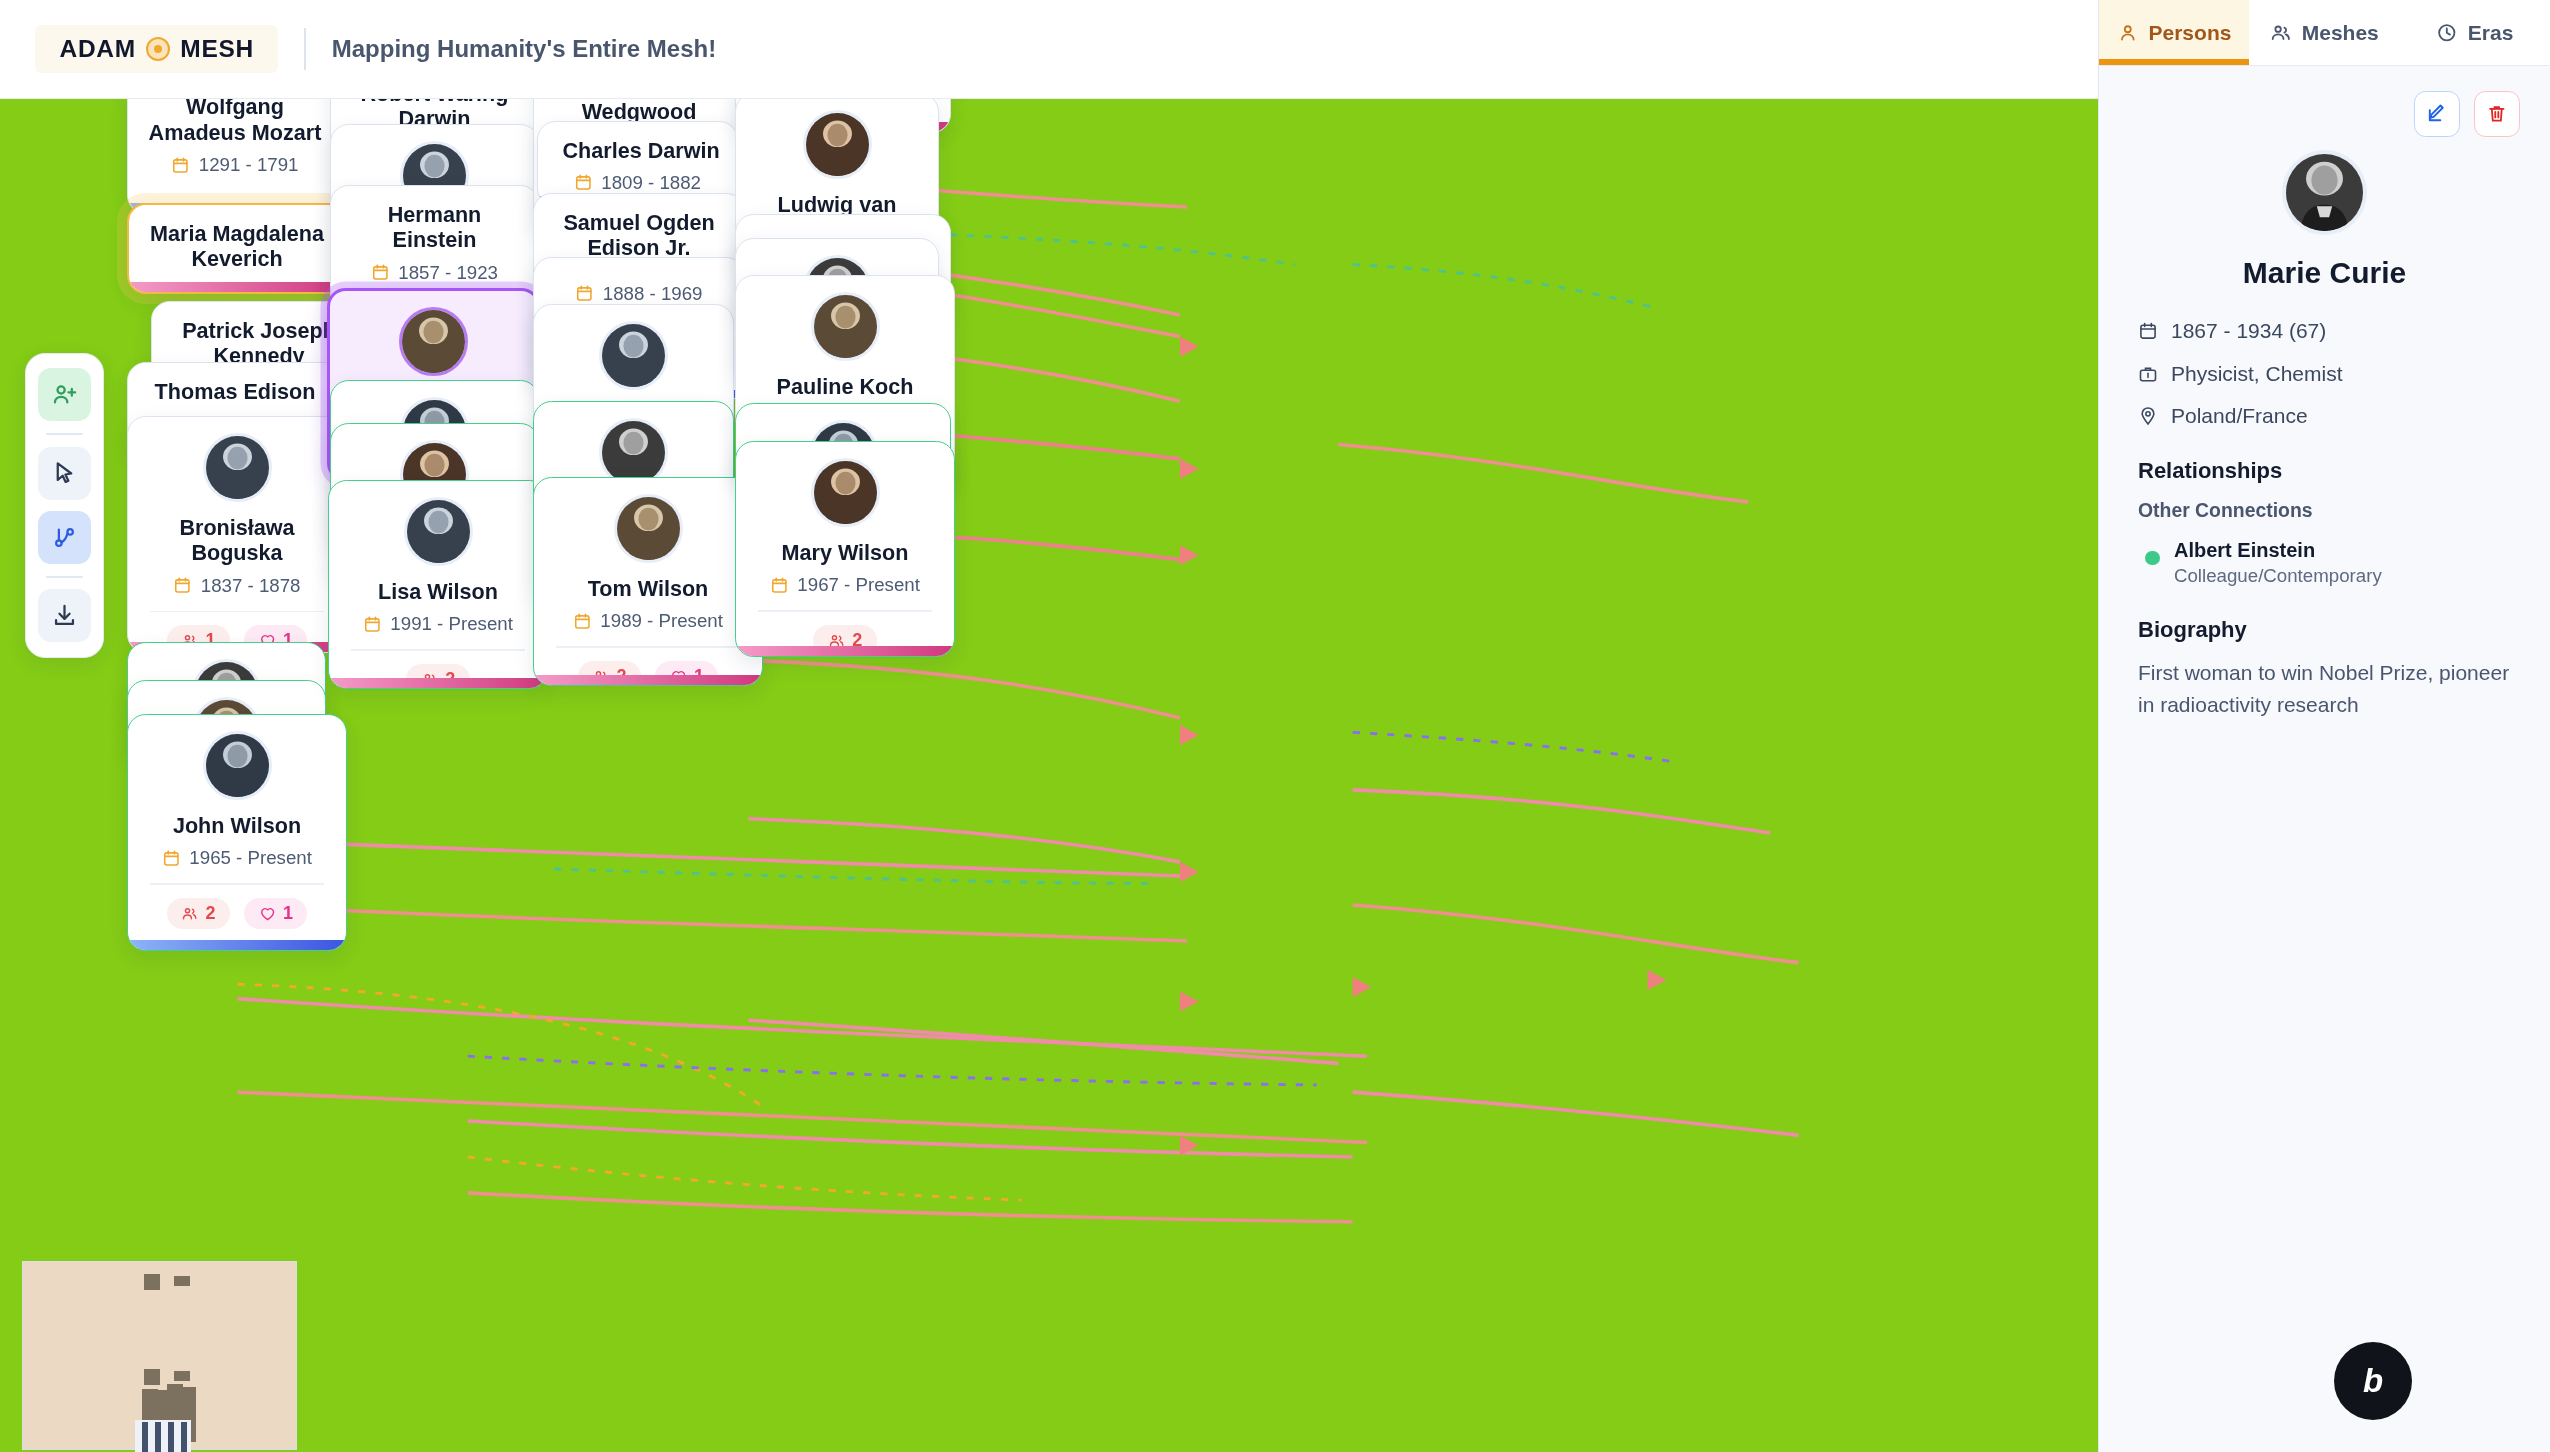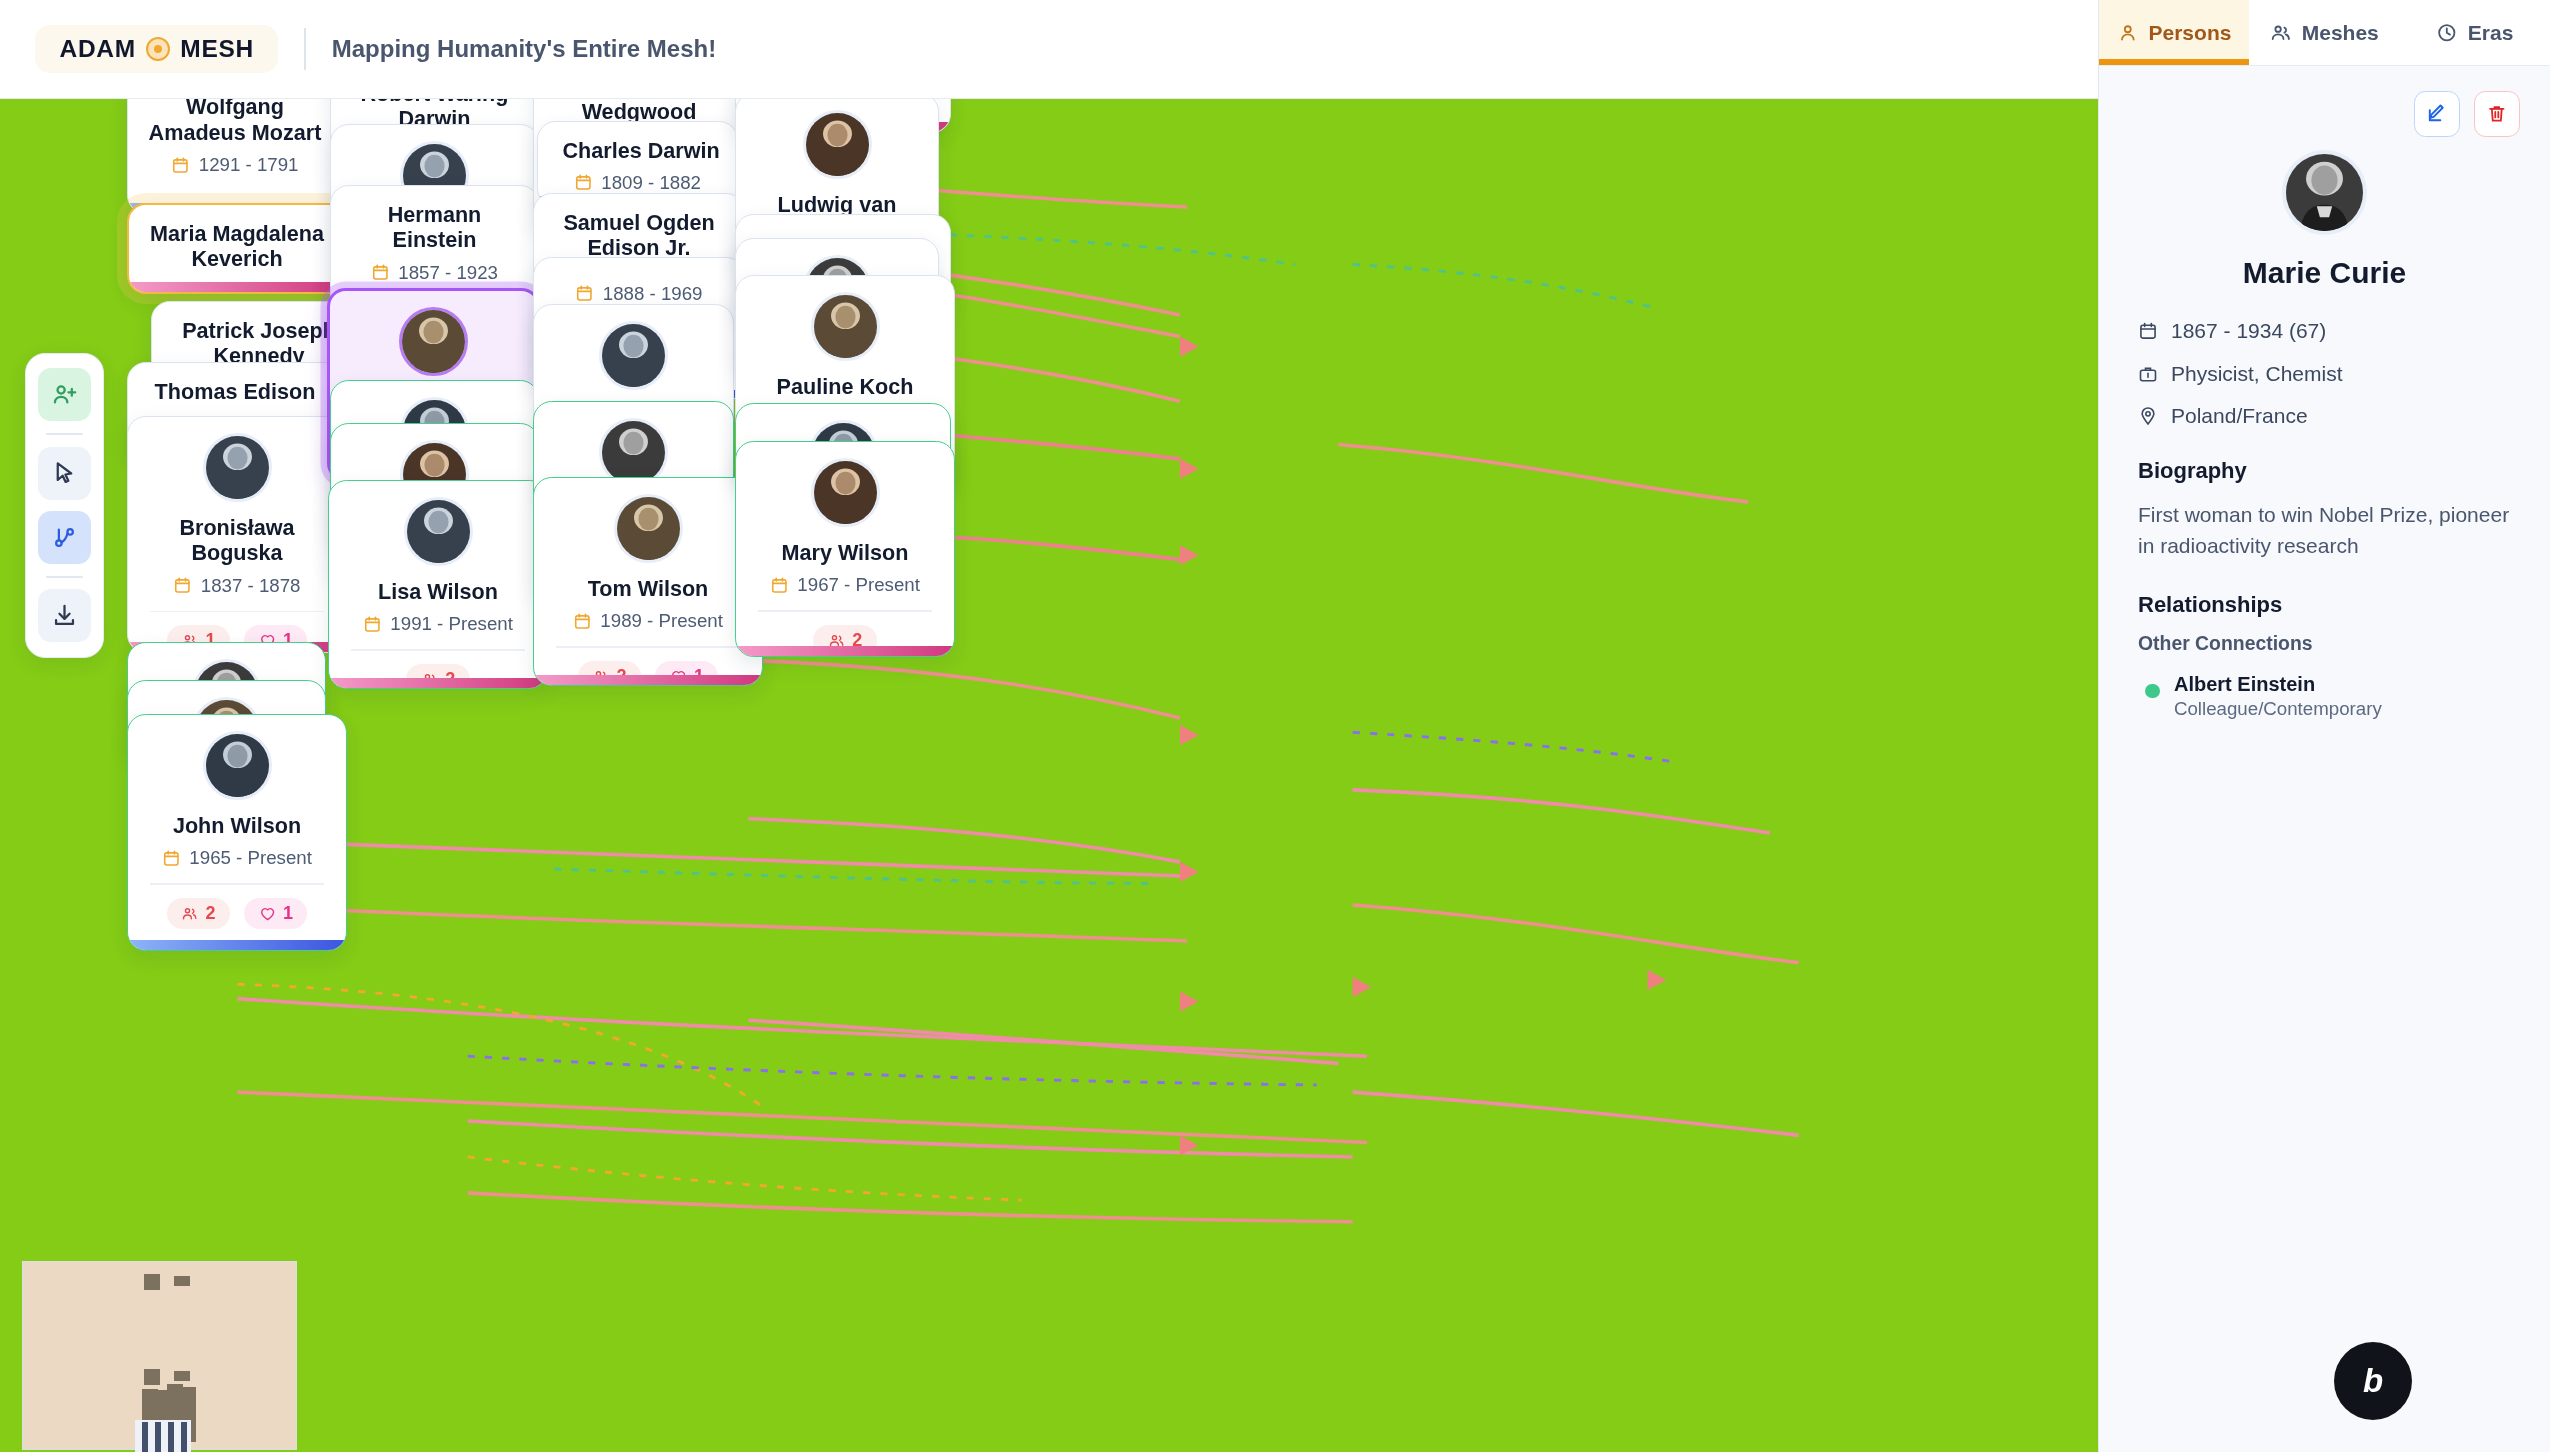--- a/index.html
+++ b/index.html
@@ -12,21 +12,21 @@
   }
   .app { position:relative; width:2550px; height:1452px; }
 
   
   .topbar {
     position:absolute; left:0; top:0; width:2098px; height:99px;
     background:#ffffff; border-bottom:0.7px solid #e6ebf2;
     display:flex; align-items:center; z-index:60;
   }
   .brand {
-    margin-left:35px; background:#fdf8ed; border-radius:15px;
+    margin-left:35px; background:#fdf8ed; border-radius:6px;
     padding:10px 24.5px; display:flex; align-items:center; gap:10px;
   }
   .brand-text { font-size:24.5px; font-weight:700; letter-spacing:0.7px; color:#12182b; }
   .brand-dot {
     width:24.5px;height:24.5px;border-radius:50%;
     border:2.9px solid #f0a830; background:#fbe3ba;
     display:flex;align-items:center;justify-content:center;
   }
   .brand-dot i { width:8.6px;height:8.6px;border-radius:50%;background:#f0a830;display:block; }
   .vdiv { width:1.4px;height:42px;background:#dde4ee;margin:0 26px; }
@@ -1119,34 +1119,34 @@
           <svg width="20" height="20" viewBox="0 0 24 24" fill="none" stroke="#3b485f" stroke-width="1.9" stroke-linecap="round">
             <path d="M12 21.5c5-6.2 7-9.3 7-12.2A7 7 0 0 0 5 9.3c0 2.9 2 6 7 12.2z"></path>
               <circle cx="12" cy="9.4" r="2.6"></circle>
           </svg>
         </span>
         <span>Poland/France</span>
       </div>
     </div>
 
     <div class="p-sec">
-      <div class="p-h">Biography</div>
-      <div class="p-bio">First woman to win Nobel Prize, pioneer in radioactivity research</div>
-    </div>
-
-    <div class="p-sec">
       <div class="p-h">Relationships</div>
       <div class="p-sub">Other Connections</div>
       <div class="rel-item">
         <span class="rel-dot"></span>
         <span>
           <span class="rel-nm" style="display:block">Albert Einstein</span>
           <span class="rel-ty" style="display:block">Colleague/Contemporary</span>
         </span>
       </div>
     </div>
 
+    <div class="p-sec">
+      <div class="p-h">Biography</div>
+      <div class="p-bio">First woman to win Nobel Prize, pioneer in radioactivity research</div>
+    </div>
+
     <div class="wmark">
         <span>b</span>
       </div>
   </div>
 </div>
 
 
 </body></html>

